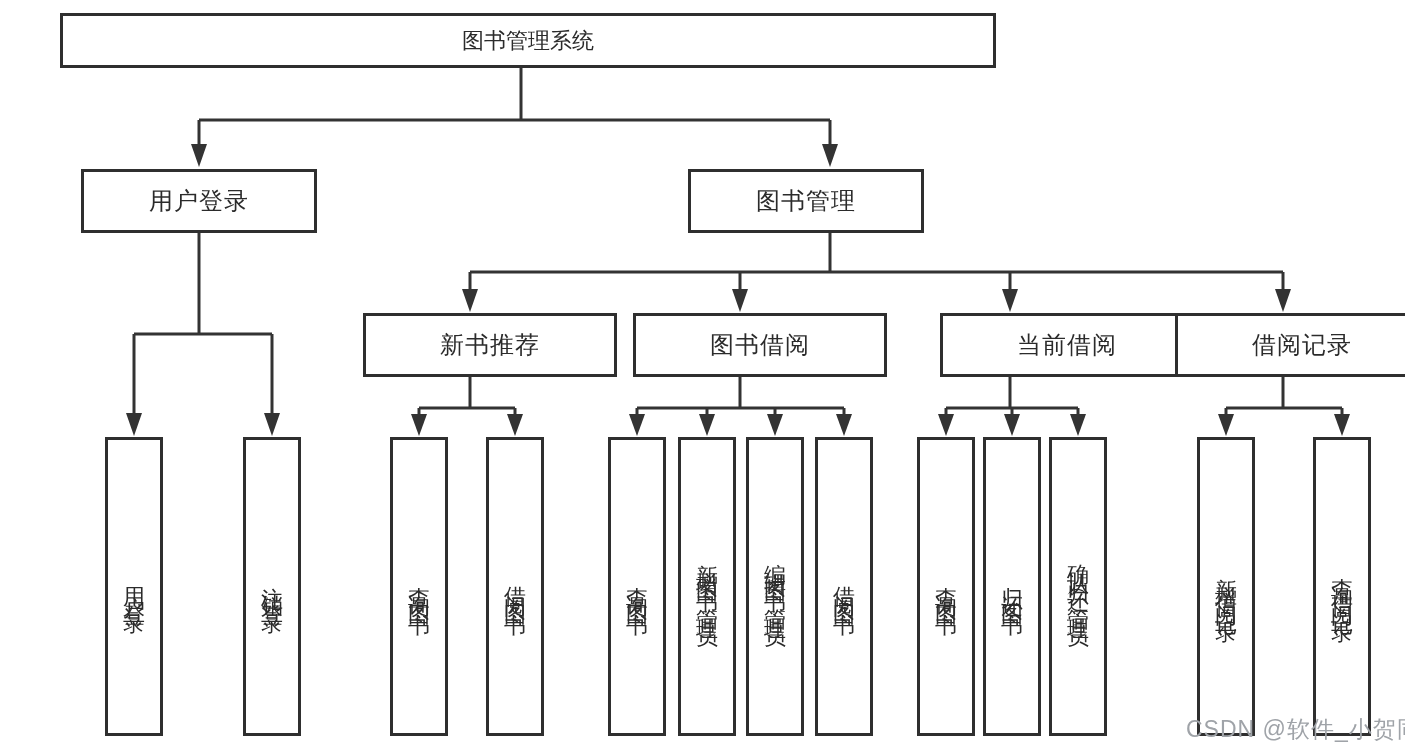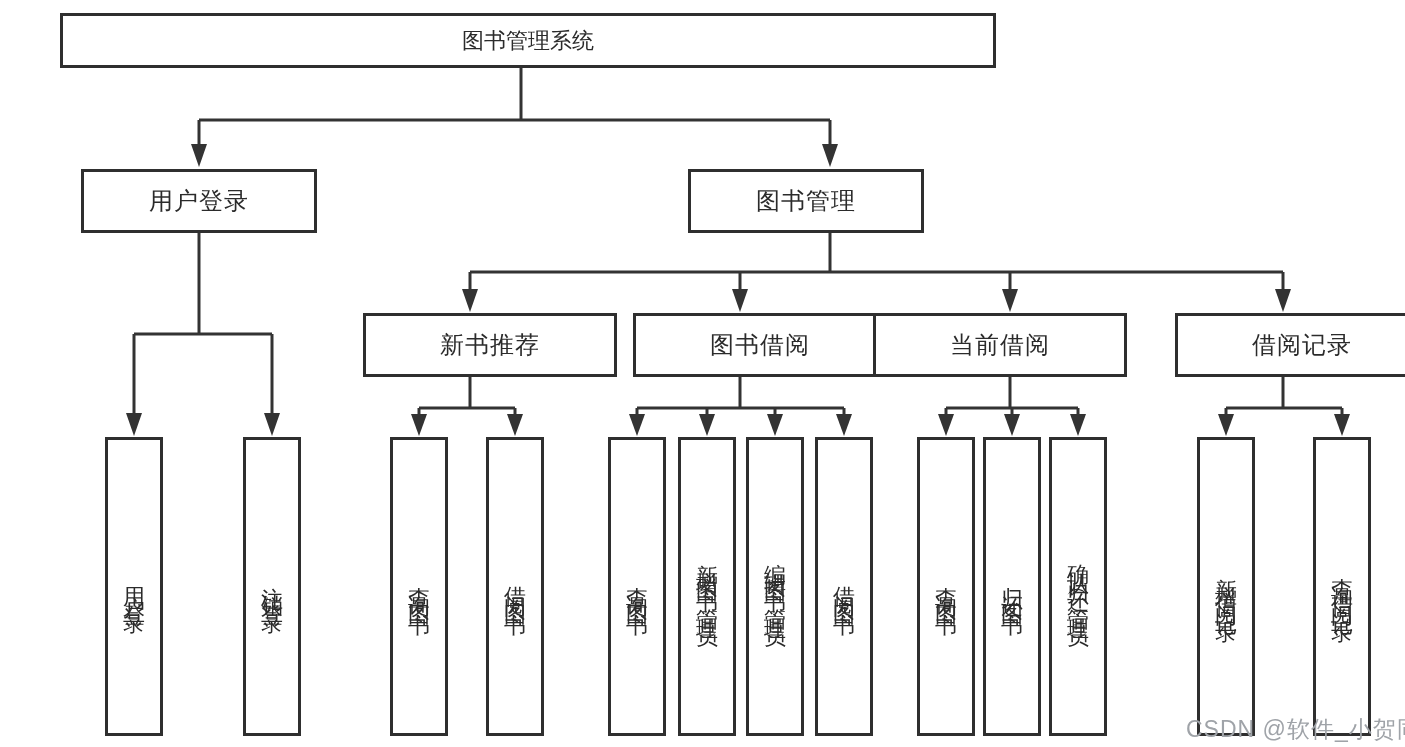--- a/index.html
+++ b/index.html
@@ -112,21 +112,21 @@
     <polygon class="ahead" points="1334,414 1350,414 1342,436"></polygon>
 </svg>
 
 <div class="node node-root">图书管理系统</div>
 
 <div class="node node-branch node-l2" style="left:81px;">用户登录</div>
 <div class="node node-branch node-l2" style="left:688px;">图书管理</div>
 
 <div class="node node-branch node-l3" style="left:363px;">新书推荐</div>
 <div class="node node-branch node-l3" style="left:633px;">图书借阅</div>
-<div class="node node-branch node-l3" style="left:873px;">当前借阅</div>
+<div class="node node-branch node-l3" style="left:940px;">当前借阅</div>
 <div class="node node-branch node-l3" style="left:1175px;">借阅记录</div>
 
 <div class="node leaf" style="left:105px;">用户登录</div>
 <div class="node leaf" style="left:243px;">注销登录</div>
 
 <div class="node leaf" style="left:390px;">查询图书</div>
 <div class="node leaf" style="left:486px;">借阅图书</div>
 
 <div class="node leaf" style="left:608px;">查询图书</div>
 <div class="node leaf" style="left:678px;">新增图书（管理员）</div>

